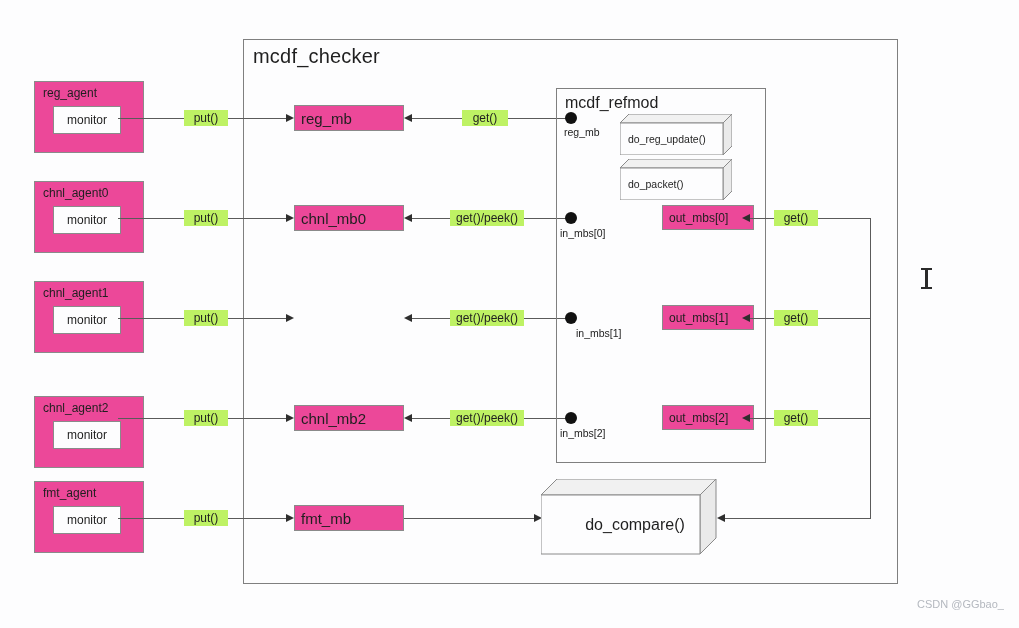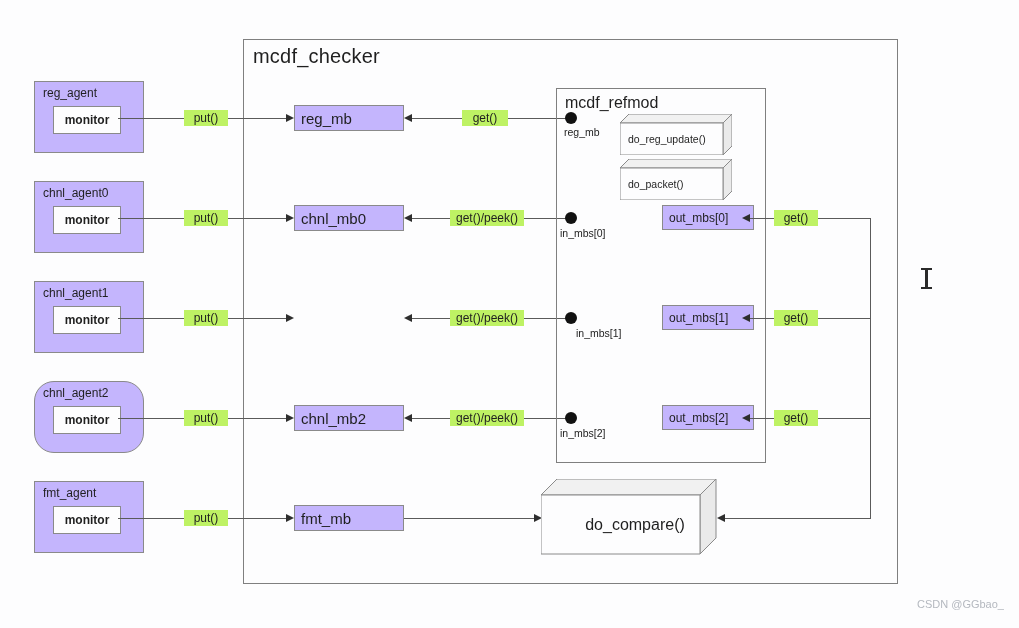--- a/index.html
+++ b/index.html
@@ -3,25 +3,25 @@
 <meta charset="utf-8">
 <style>
   html,body{margin:0;padding:0;background:#fdfdfe;}
   #canvas{
     position:relative;width:1019px;height:628px;overflow:hidden;
     background:#fdfdfe;color:#1f1f1f;
     font-family:"Liberation Sans","DejaVu Sans",sans-serif;
   }
   .abs{position:absolute;box-sizing:border-box;}
   .frame{border:1px solid #7f7f7f;background:transparent;}
-  .box{border:1px solid #8a8a8a;background:#c4b5fd;}
+  .box{border:1px solid #8a8a8a;background:#ec4899;}
   .agent{width:110px;height:72px;left:34px;}
   .agent-title{position:absolute;left:8px;top:4px;font-size:12px;white-space:nowrap;}
   .monitor{position:absolute;left:18px;top:24px;width:66px;height:26px;border:1px solid #8a8a8a;
-    display:flex;align-items:center;justify-content:center;font-size:12px;background:#fdfdfe;font-weight:bold;}
+    display:flex;align-items:center;justify-content:center;font-size:12px;background:#fdfdfe;}
   .mailbox{left:294px;width:110px;height:26px;display:flex;align-items:center;
     padding-left:6px;font-size:15px;}
   .outmb{left:662px;width:92px;height:25px;display:flex;align-items:center;
     padding-left:6px;font-size:12px;}
   .hline{position:absolute;height:1px;background:#5a5a5a;}
   .vline{position:absolute;width:1px;background:#5a5a5a;}
   .ar-r{position:absolute;width:0;height:0;border-top:4px solid transparent;
     border-bottom:4px solid transparent;border-left:8px solid #2e2e2e;}
   .ar-l{position:absolute;width:0;height:0;border-top:4px solid transparent;
     border-bottom:4px solid transparent;border-right:8px solid #2e2e2e;}
@@ -50,21 +50,21 @@
     <div class="monitor">monitor</div>
   </div>
   <div class="abs box agent" style="top:181px;">
     <div class="agent-title">chnl_agent0</div>
     <div class="monitor">monitor</div>
   </div>
   <div class="abs box agent" style="top:281px;">
     <div class="agent-title">chnl_agent1</div>
     <div class="monitor">monitor</div>
   </div>
-  <div class="abs box agent" style="top:381px;border-radius:20px;">
+  <div class="abs box agent" style="top:396px;">
     <div class="agent-title">chnl_agent2</div>
     <div class="monitor">monitor</div>
   </div>
   <div class="abs box agent" style="top:481px;">
     <div class="agent-title">fmt_agent</div>
     <div class="monitor">monitor</div>
   </div>
 
   <div class="hline" style="left:118px;top:118px;width:170px;"></div>
   <div class="ar-r" style="left:286px;top:114px;"></div>

